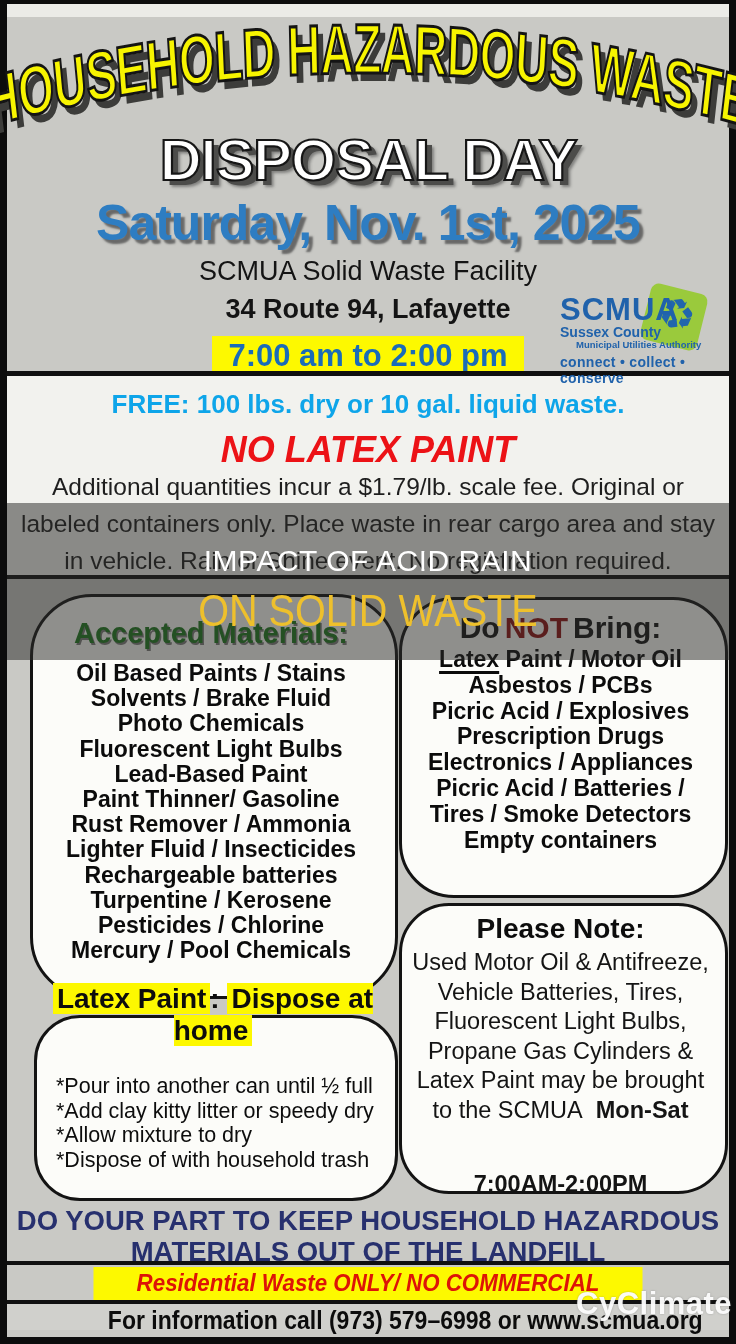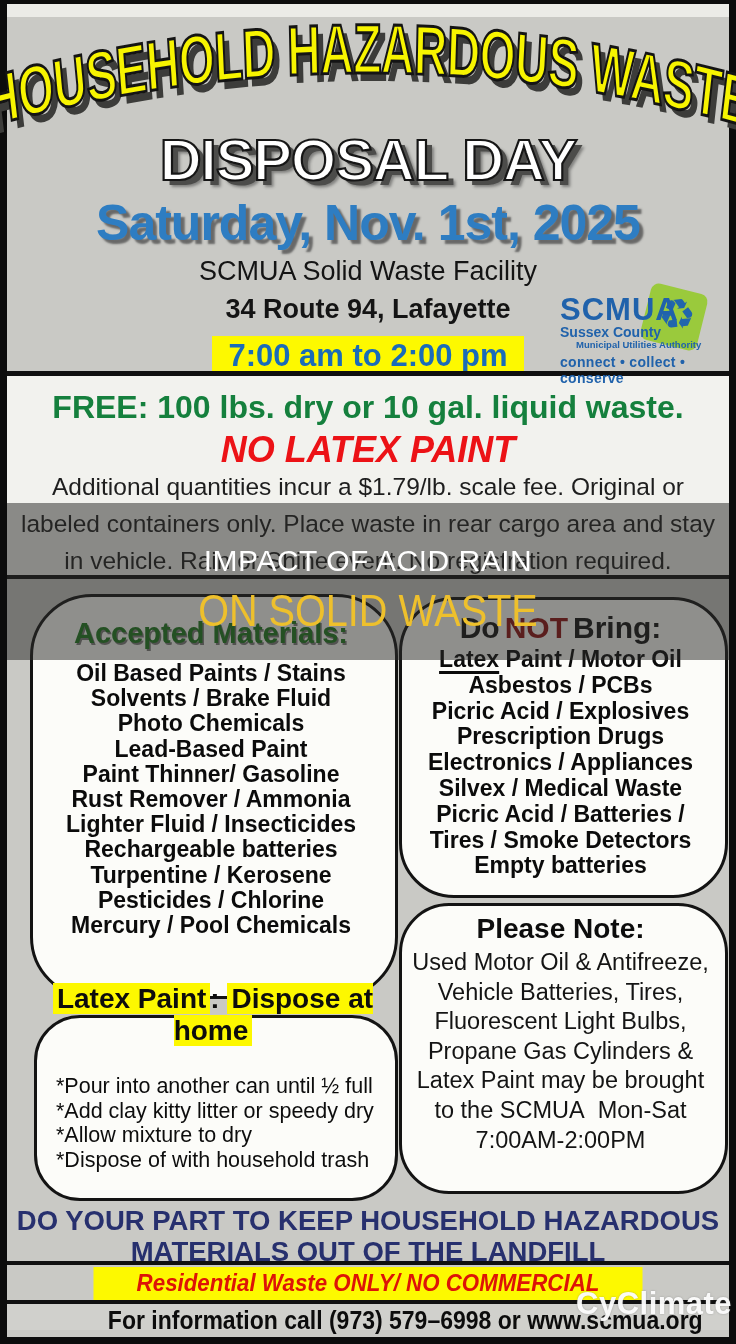--- a/index.html
+++ b/index.html
@@ -43,21 +43,21 @@
     font-size:42px; line-height:54px; color:#2166ad; z-index:2; transform:rotate(-6deg);
   }
   .logo-name{position:absolute; left:2px; top:2px; font-weight:bold; font-size:31px; color:#2062ab; z-index:3; letter-spacing:1px;}
   .logo-org1{position:absolute; left:2px; top:34px; font-weight:bold; font-size:14px; color:#2062ab; z-index:3;}
   .logo-org2{position:absolute; left:2px; top:49px; font-weight:bold; font-size:9.5px; color:#2062ab; z-index:3;margin-left:16px;}
   .logo-tagline{position:absolute; left:2px; top:64px; font-weight:bold; font-size:14px; color:#2062ab; z-index:3; letter-spacing:.3px;}
 
   
   .divider-top{left:7px; top:371px; width:722px; height:5px; background:#101010;}
   .white-band{left:7px; top:376px; width:722px; height:199px; background:#f2f2ee; border-bottom:4px solid #101010;}
-  .free-head{top:389px; font-weight:bold; font-size:32px; color:#15803d;}
+  .free-head{top:389px; font-weight:bold; font-size:26px; color:#0ea5e9;}
   .no-latex{top:429px; font-weight:bold; font-style:italic; font-size:36px; color:#ec1216;}
   .para{font-size:24.5px; color:#1e1e1e;}
   .para1{top:473px;} .para2{top:510px;} .para3{top:547px;}
 
   
   .overlay{left:7px; top:503px; width:722px; height:157px; background:rgba(42,42,40,.52); z-index:6;}
   .caption1{top:544px; left:0; width:736px; text-align:center; font-size:30px; color:#ffffff; z-index:7; letter-spacing:.5px;}
   .caption2{
     top:586px; left:0; width:736px; text-align:center; font-size:44px; color:#eec02c;
     z-index:7; transform:scaleX(.9); transform-origin:center;
@@ -71,21 +71,21 @@
 
   .box-donot{left:399px; top:597px; width:323px; height:295px; border-radius:55px;}
   .donot-head{top:611px; left:399px; width:323px; text-align:center; font-weight:bold; font-size:30px; color:#131313;}
   .donot-not{color:#8f1212; padding:0 5px;}
   .donot-list{top:647px; left:399px; width:323px; text-align:center; font-weight:bold; font-size:23px; line-height:25.8px; color:#0b0b0b;}
   .u-latex{text-decoration:underline; text-decoration-thickness:2.5px; text-underline-offset:4px;}
 
   .box-note{left:399px; top:903px; width:323px; height:285px; border-radius:50px;}
   .note-head{top:913px; left:399px; width:323px; text-align:center; font-weight:bold; font-size:28px; color:#0d0d0d;}
   .note-body{top:948px; left:399px; width:323px; text-align:center; font-size:23.5px; line-height:29.6px; color:#141414;}
-  .note-bold{font-weight:normal;}
+  .note-bold{font-weight:bold;margin-top:44px;}
 
   .box-latex{left:34px; top:1015px; width:358px; height:180px; border-radius:46px;}
   .latex-head{top:983px; left:34px; width:358px; text-align:center; font-weight:bold; font-size:28px; color:#0d0d0d;}
   .hl{background:#fdf800; padding:0 4px;}
   .latex-list{top:1074px; left:56px; width:330px; text-align:left; font-size:21.5px; line-height:24.6px; color:#0d0d0d;}
 
   
   .footer-navy{font-weight:bold; font-size:27.5px; color:#27306e;}
   .footer1{top:1205px;} .footer2{top:1236px;}
   .div-f1{left:7px; top:1261px; width:722px; height:4px; background:#101010;}
@@ -150,42 +150,42 @@
   <div class="abs ctr para para1">Additional quantities incur a $1.79/lb. scale fee. Original or</div>
   <div class="abs ctr para para2">labeled containers only. Place waste in rear cargo area and stay</div>
   <div class="abs ctr para para3">in vehicle. Rain or Shine event. No registration required.</div>
 
   <div class="box box-accepted"></div>
   <div class="abs accepted-head">Accepted Materials:</div>
   <div class="abs accepted-list">
     <div>Oil Based Paints / Stains</div>
     <div>Solvents / Brake Fluid</div>
     <div>Photo Chemicals</div>
+    <div>Fluorescent Light Bulbs</div>
     <div>Lead-Based Paint</div>
     <div>Paint Thinner/ Gasoline</div>
     <div>Rust Remover / Ammonia</div>
     <div>Lighter Fluid / Insecticides</div>
     <div>Rechargeable batteries</div>
     <div>Turpentine / Kerosene</div>
     <div>Pesticides / Chlorine</div>
     <div>Mercury / Pool Chemicals</div>
   </div>
 
   <div class="box box-donot"></div>
   <div class="abs donot-head"><span>Do</span><span class="donot-not">NOT</span><span>Bring:</span></div>
   <div class="abs donot-list">
     <div><span class="u-latex">Latex</span><span> Paint / Motor Oil</span></div>
     <div>Asbestos / PCBs</div>
     <div>Picric Acid / Explosives</div>
     <div>Prescription Drugs</div>
     <div>Electronics / Appliances</div>
-    <div>Silvex / Medical Waste</div>
     <div>Picric Acid / Batteries /</div>
     <div>Tires / Smoke Detectors</div>
-    <div>Empty batteries</div>
+    <div>Empty containers</div>
   </div>
 
   <div class="box box-note"></div>
   <div class="abs note-head">Please Note:</div>
   <div class="abs note-body">
     <div>Used Motor Oil &amp; Antifreeze,</div>
     <div>Vehicle Batteries, Tires,</div>
     <div>Fluorescent Light Bulbs,</div>
     <div>Propane Gas Cylinders &amp;</div>
     <div>Latex Paint may be brought</div>

